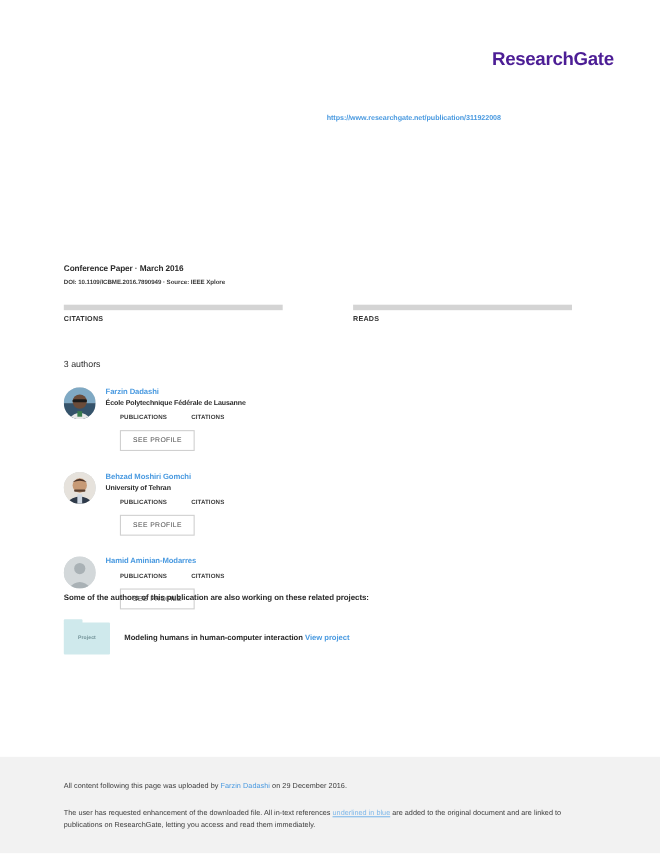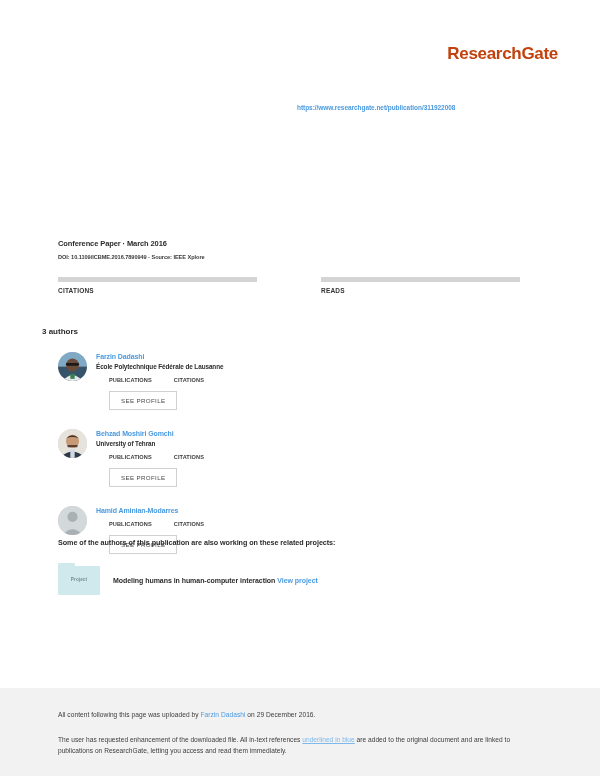--- a/index.html
+++ b/index.html
@@ -22,21 +22,21 @@
   }
 
   
   .rg-logo {
     position: absolute;
     top: 44px;
     right: 42px;
     font-size: 17px;
     font-weight: bold;
     letter-spacing: -0.3px;
-    color: #c2410c;
+    color: #4c1d95;
     white-space: nowrap;
   }
 
   .pub-url {
     position: absolute;
     top: 104px;
     left: 297px;
     font-size: 6.5px;
     font-weight: bold;
     color: #4a9ae0;
@@ -94,23 +94,23 @@
     font-size: 6.5px;
     font-weight: bold;
     color: #333333;
     letter-spacing: 0.2px;
   }
 
   
   .authors-heading {
     position: absolute;
     top: 327px;
-    left: 42px;
+    left: 58px;
     font-size: 8px;
-    font-weight: bold;
+    font-weight: normal;
     color: #2b2b2b;
   }
 
   .authors-grid {
     position: absolute;
     top: 352px;
     left: 58px;
     width: 470px;
     display: flex;
     flex-wrap: wrap;

